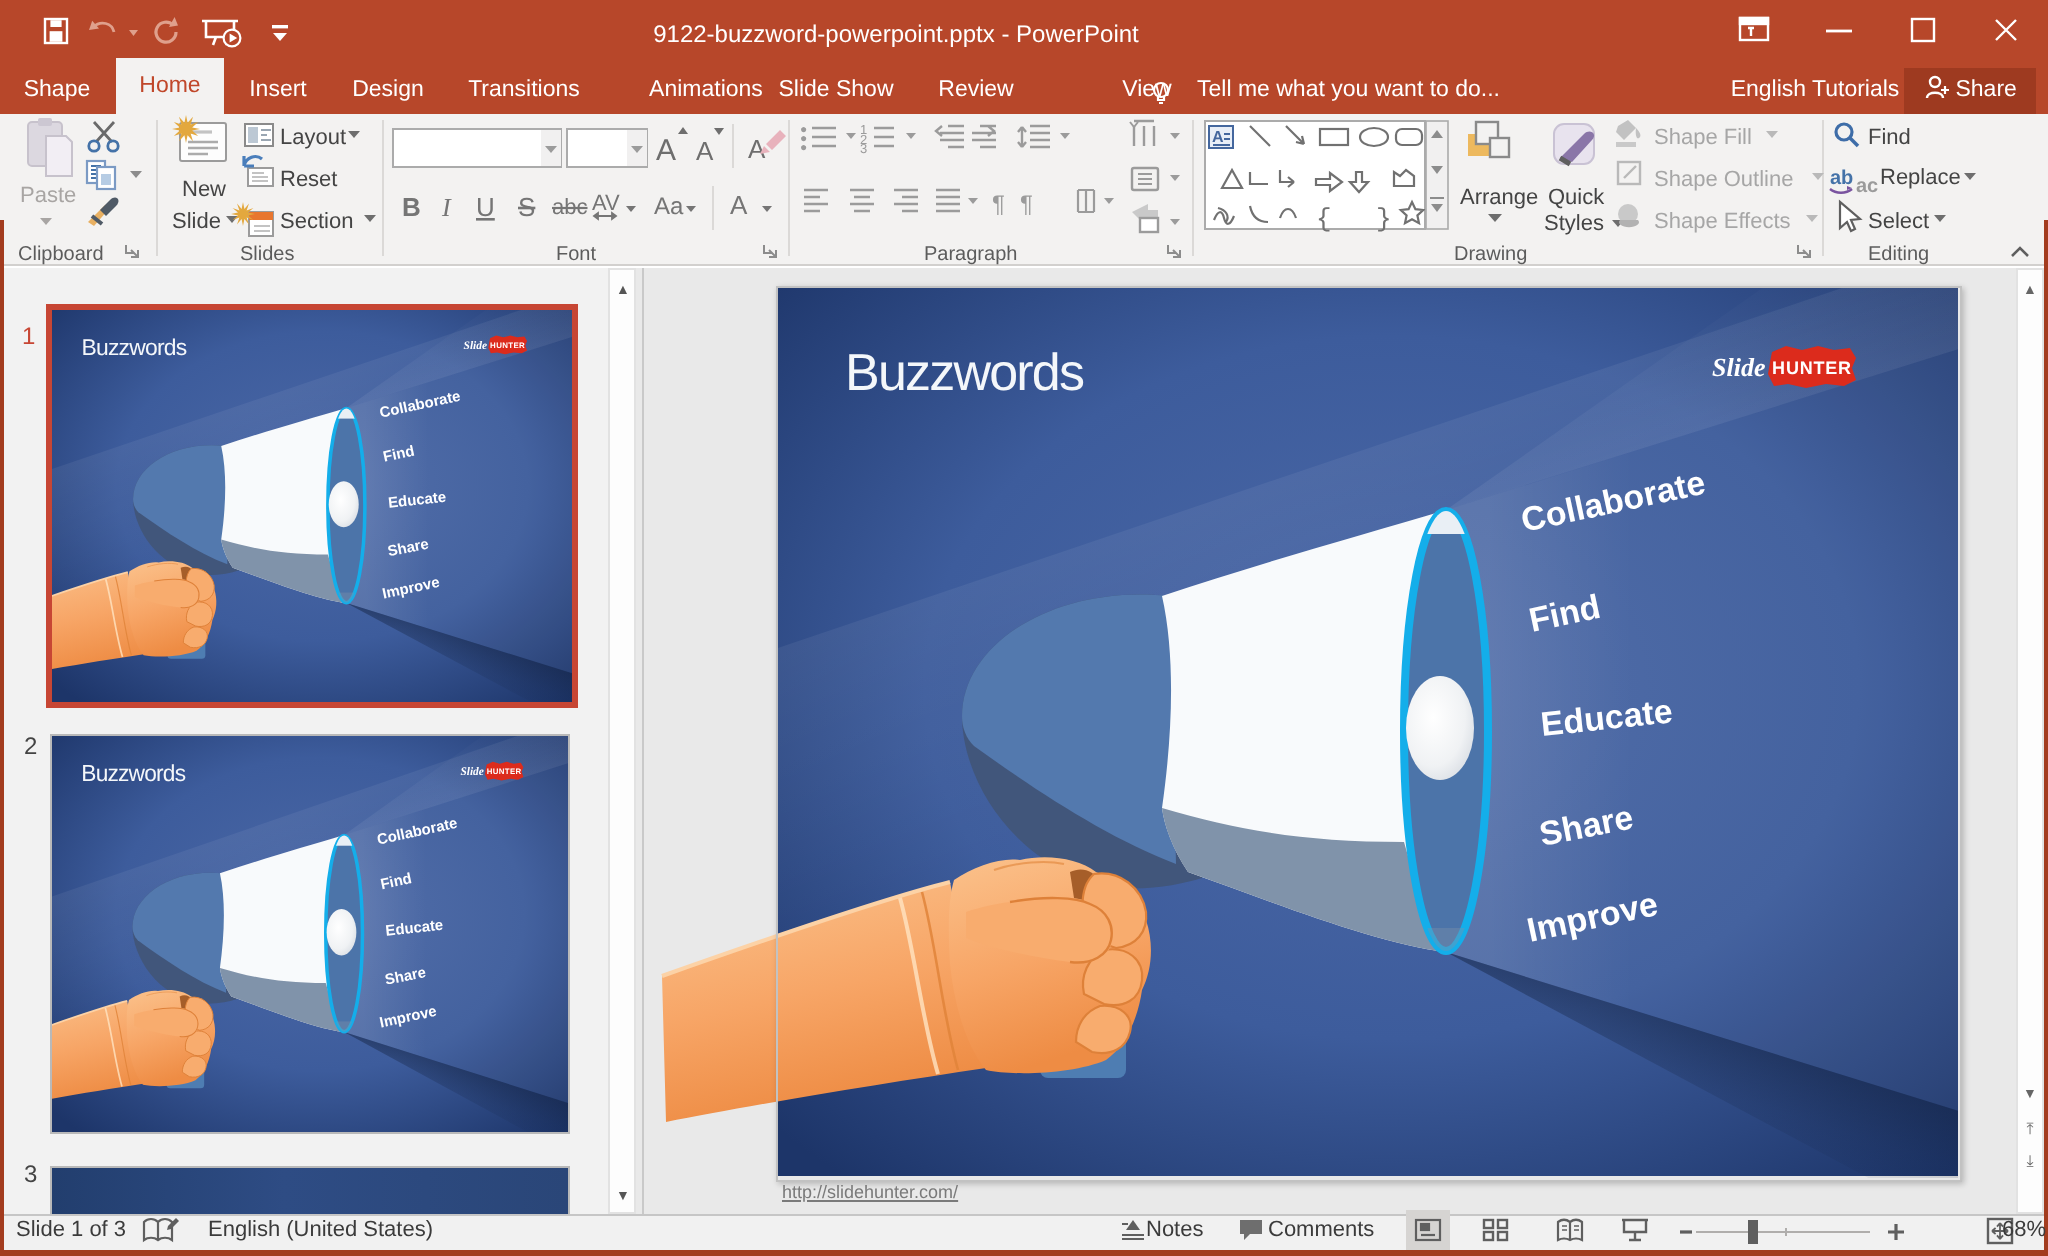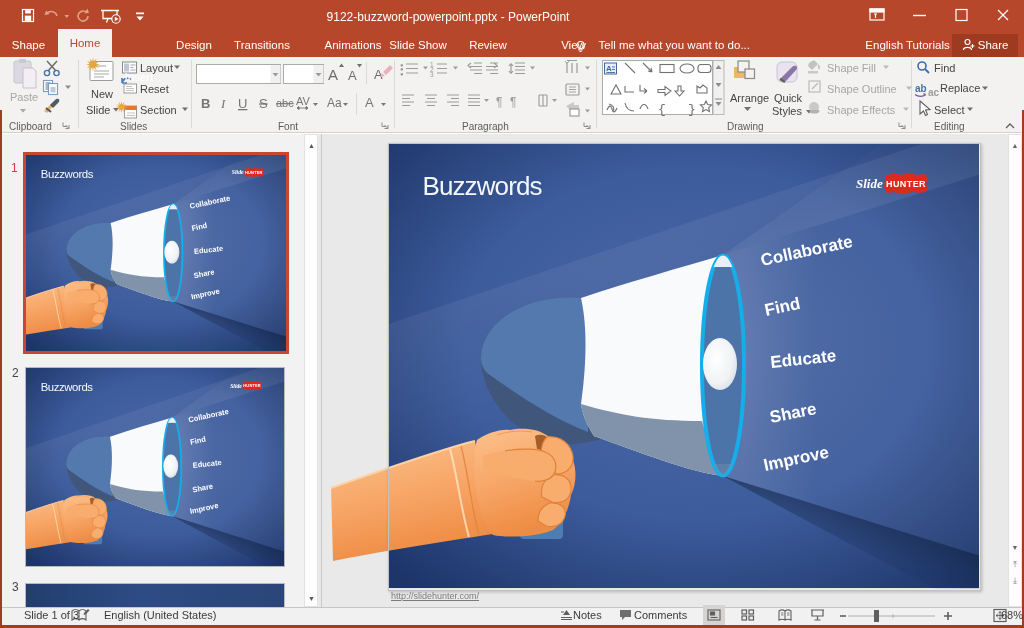--- a/index.html
+++ b/index.html
@@ -500,21 +500,21 @@
     <rect x="6" y="4" width="14" height="3" fill="#fff"></rect>
     <path d="M 10,9 L 13,9 M 11.5,9 L 11.5,13"></path>
     <path d="M 49,10.5 L 62,10.5" stroke-width="1.4"></path>
     <rect x="92" y="4.5" width="11" height="11"></rect>
     <path d="M 134,5 L 144,15 M 144,5 L 134,15"></path>
   </g>
 </svg>
 
 <div class="tab" style="left:8px;width:41px;">Shape</div>
 <div class="tab" style="left:58px;width:54px;background:#F3F2F1;color:#C0472A;top:29px;height:28px;line-height:28px;">Home</div>
-<div class="tab" style="left:122px;width:34px;margin-top:32px;">Insert</div>
+<div class="tab" style="left:122px;width:34px;">Insert</div>
 <div class="tab" style="left:173px;width:42px;">Design</div>
 <div class="tab" style="left:231px;width:62px;">Transitions</div>
 <div class="tab" style="left:322px;width:62px;">Animations</div>
 <div class="tab" style="left:389px;width:58px;">Slide Show</div>
 <div class="tab" style="left:467px;width:42px;">Review</div>
 <div class="tab" style="left:527px;width:33px;margin-left:30px;">View</div>
 <svg class="abs" style="left:574px;top:40px;" width="13" height="13" viewBox="0 0 13 13">
     <g stroke="#fff" fill="none" stroke-width="1.1">
       <circle cx="6.5" cy="5" r="3.5"></circle>
       <path d="M 5,8.5 L 5,10 L 8,10 L 8,8.5 M 5.5,11.5 L 7.5,11.5"></path>
@@ -523,17 +523,17 @@
 <div class="tab" style="left:590px;width:160px;text-align:right;">Tell me what you want to do...</div>
 <div class="tab" style="left:860px;width:95px;">English Tutorials</div>
 <div class="tab" style="left:952px;width:66px;background:#9E3A20;"><svg width="13" height="13" viewBox="0 0 13 13" style="vertical-align:-2px;">
       <g stroke="#fff" fill="none" stroke-width="1.2">
         <circle cx="5.5" cy="4" r="2.5"></circle>
         <path d="M 1.5,12 C 1.5,8.5 9.5,8.5 9.5,12"></path>
         <path d="M 10.5,6 L 10.5,10 M 8.5,8 L 12.5,8" stroke-width="1.1"></path>
       </g>
     </svg> Share</div>
 
-<div class="st" style="left:8px;margin-left:16px;">Slide 1 of 3</div>
+<div class="st" style="left:8px;">Slide 1 of 3</div>
 <div class="st" style="left:104px;">English (United States)</div>
 <div class="st" style="left:573px;">Notes</div>
 <div class="st" style="left:634px;">Comments</div>
 <div class="st" style="left:961px;padding-left:40px;">68%</div>
 
 </body></html>

